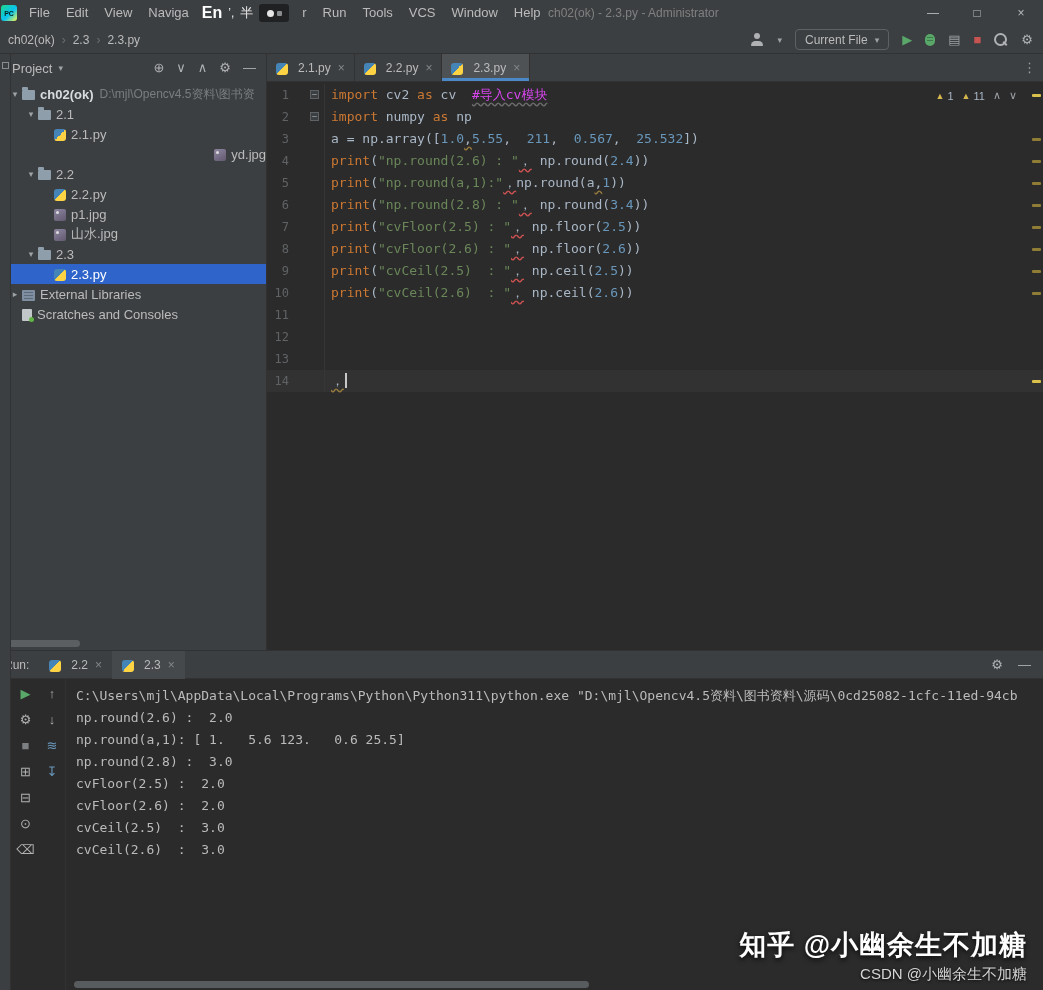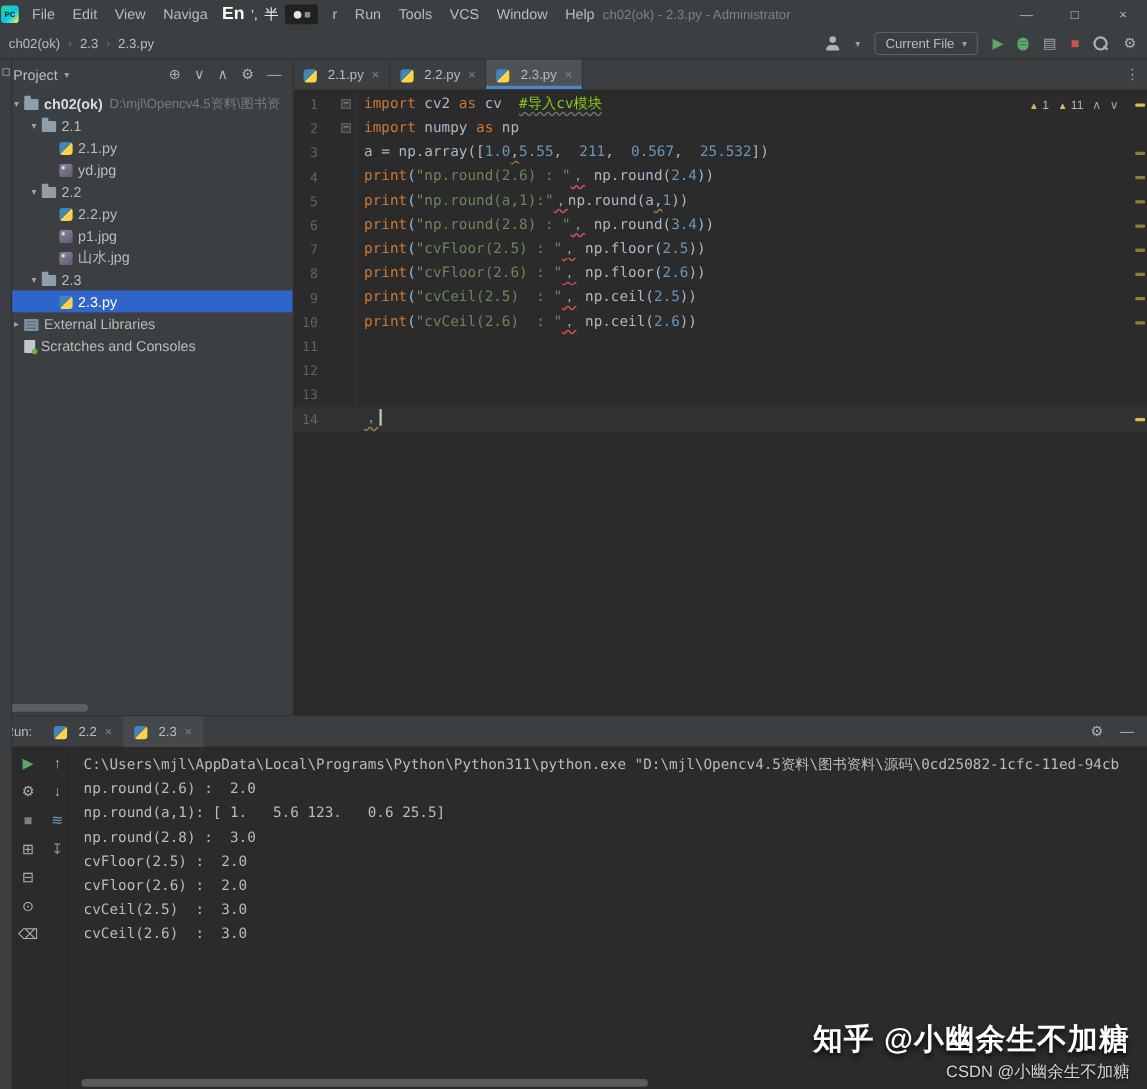--- a/index.html
+++ b/index.html
@@ -83,21 +83,21 @@
   .crow.current{background:#323232}
   .ln{width:22px;text-align:right;color:#606366;font-size:12px;flex:none;font-family:"DejaVu Sans Mono",monospace}
   .fold{width:36px;flex:none;position:relative;border-right:1px solid #343638}
   .foldbox{position:absolute;right:5px;top:6px;width:9px;height:9px;border:1px solid #5f6265;background:#3c3f41;color:#9da2a6;font-size:9px;line-height:7px;text-align:center}
   .ctext{white-space:pre;padding-left:6px;color:#a9b7c6}
   .caret{display:inline-block;width:2px;height:15px;background:#c8c8c8;vertical-align:-3px;margin-left:1px}
   .tk-k{color:#cc7832}
   .tk-p{color:#a9b7c6}
   .tk-s{color:#6a8759}
   .tk-n{color:#6897bb}
-  .tk-ct{color:#84cc16;text-decoration:underline wavy #6e6e6e;text-underline-offset:3px}
+  .tk-ct{color:#d946ef;text-decoration:underline wavy #6e6e6e;text-underline-offset:3px}
   .tk-e{color:#a9b7c6;text-decoration:underline wavy #d25252;text-underline-offset:3px}
   .tk-w{color:#a9b7c6;text-decoration:underline wavy #9b7d3c;text-underline-offset:3px}
   .inspections{position:absolute;top:5px;right:22px;display:flex;align-items:center;gap:8px;font-size:11px;color:#a9b7c6;background:rgba(43,43,43,.85);padding:2px 4px}
   .insp{display:flex;align-items:center}
   .tri{color:#d6b94d;font-size:9px;margin-right:3px}
   .ch{color:#9da2a6;font-size:11px}
   .stripe{position:absolute;top:0;right:0;bottom:0;width:14px}
   .tick{position:absolute;right:2px;width:9px;height:3px;border-radius:1px}
 
   
@@ -213,21 +213,21 @@
           <div class="trow" style="padding-left: 20px;">
             <span class="tarrow">▾</span>
             <span class="tico ic-folder"></span>
             <span class="tlabel">2.1</span>
           </div>
           <div class="trow" style="padding-left: 36px;">
             <span class="tarrow"></span>
             <span class="tico ic-python"></span>
             <span class="tlabel">2.1.py</span>
           </div>
-          <div class="trow" style="padding-left: 36px;">
+          <div class="trow" style="padding-left: 36px; justify-content: flex-end;">
             <span class="tarrow"></span>
             <span class="tico ic-image"></span>
             <span class="tlabel">yd.jpg</span>
           </div>
           <div class="trow" style="padding-left: 20px;">
             <span class="tarrow">▾</span>
             <span class="tico ic-folder"></span>
             <span class="tlabel">2.2</span>
           </div>
           <div class="trow" style="padding-left: 36px;">

